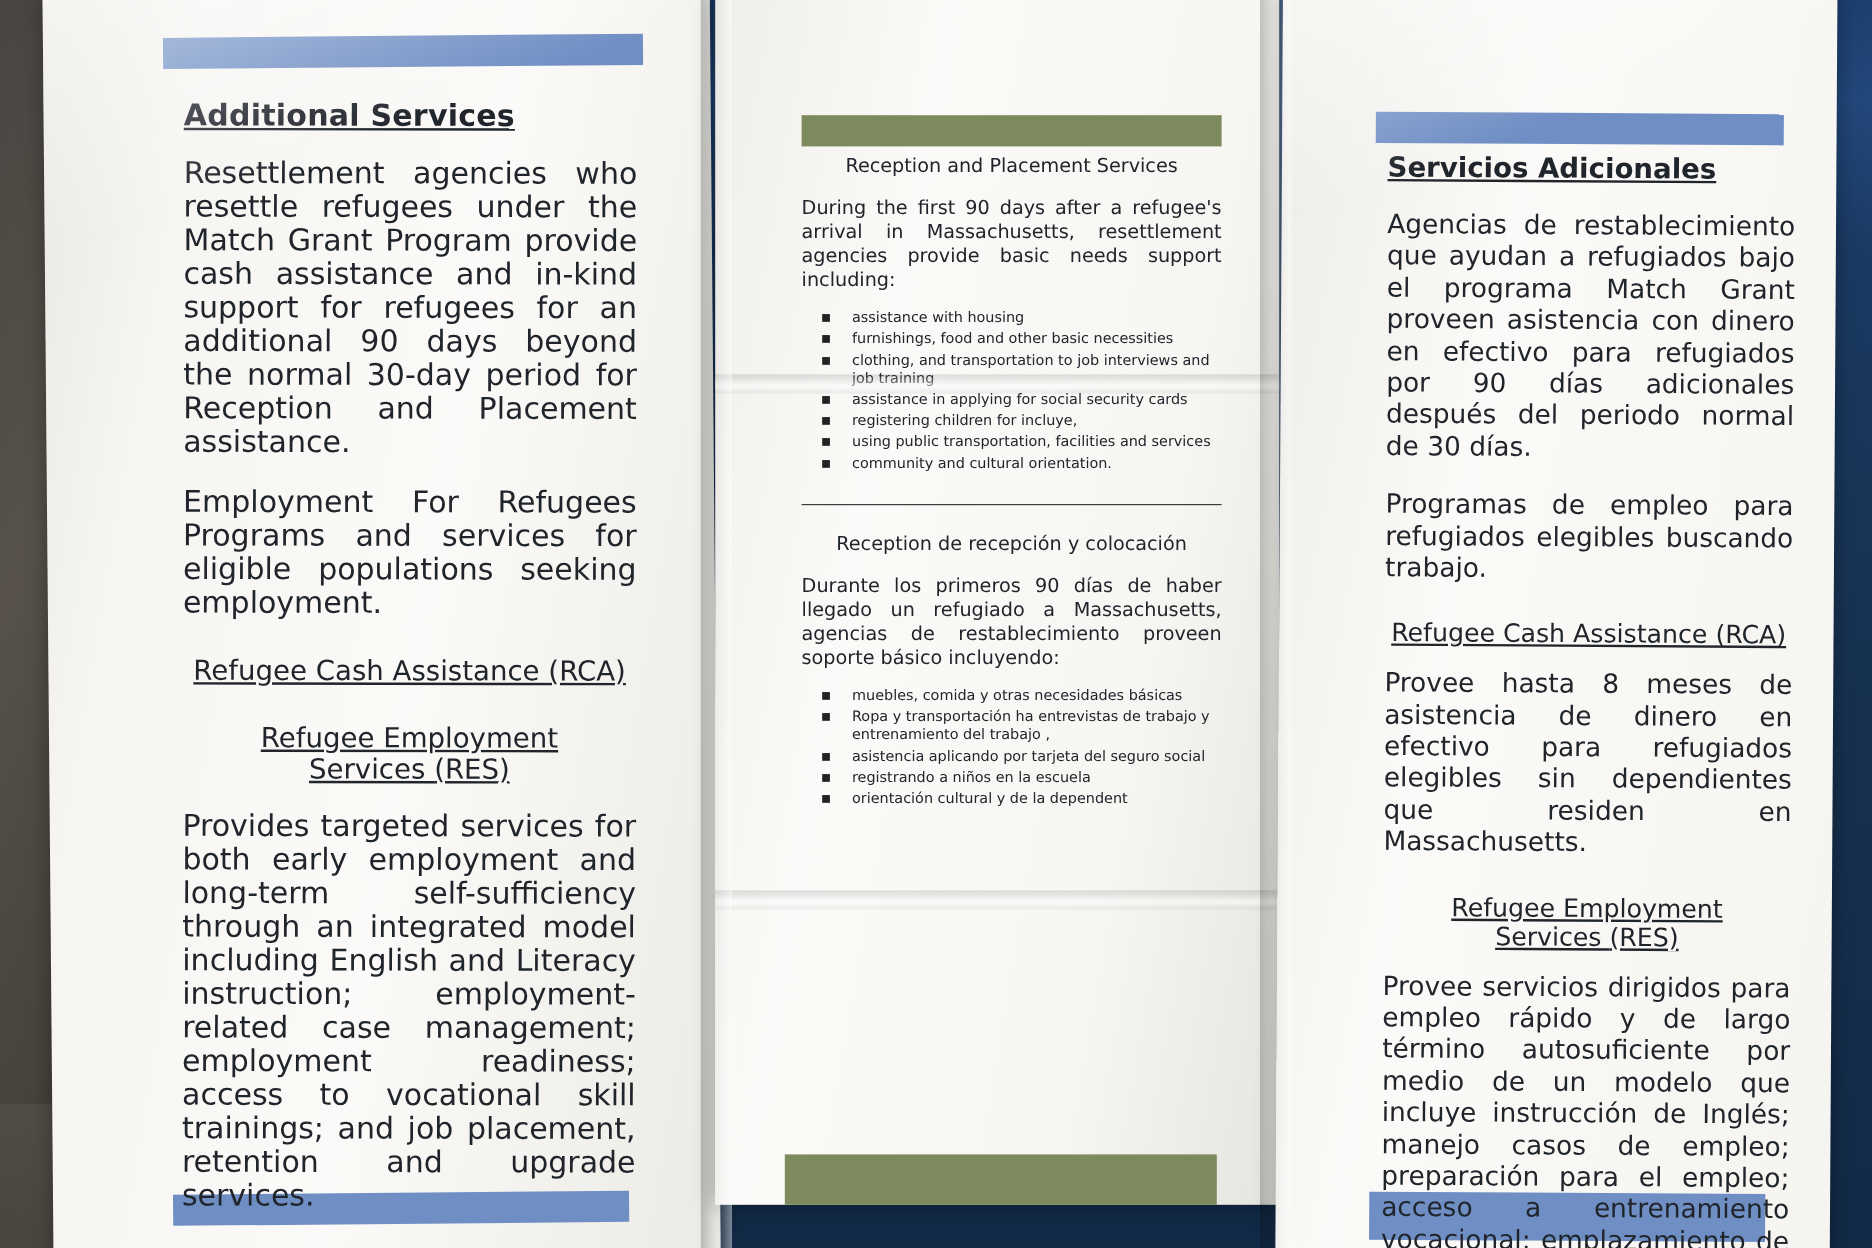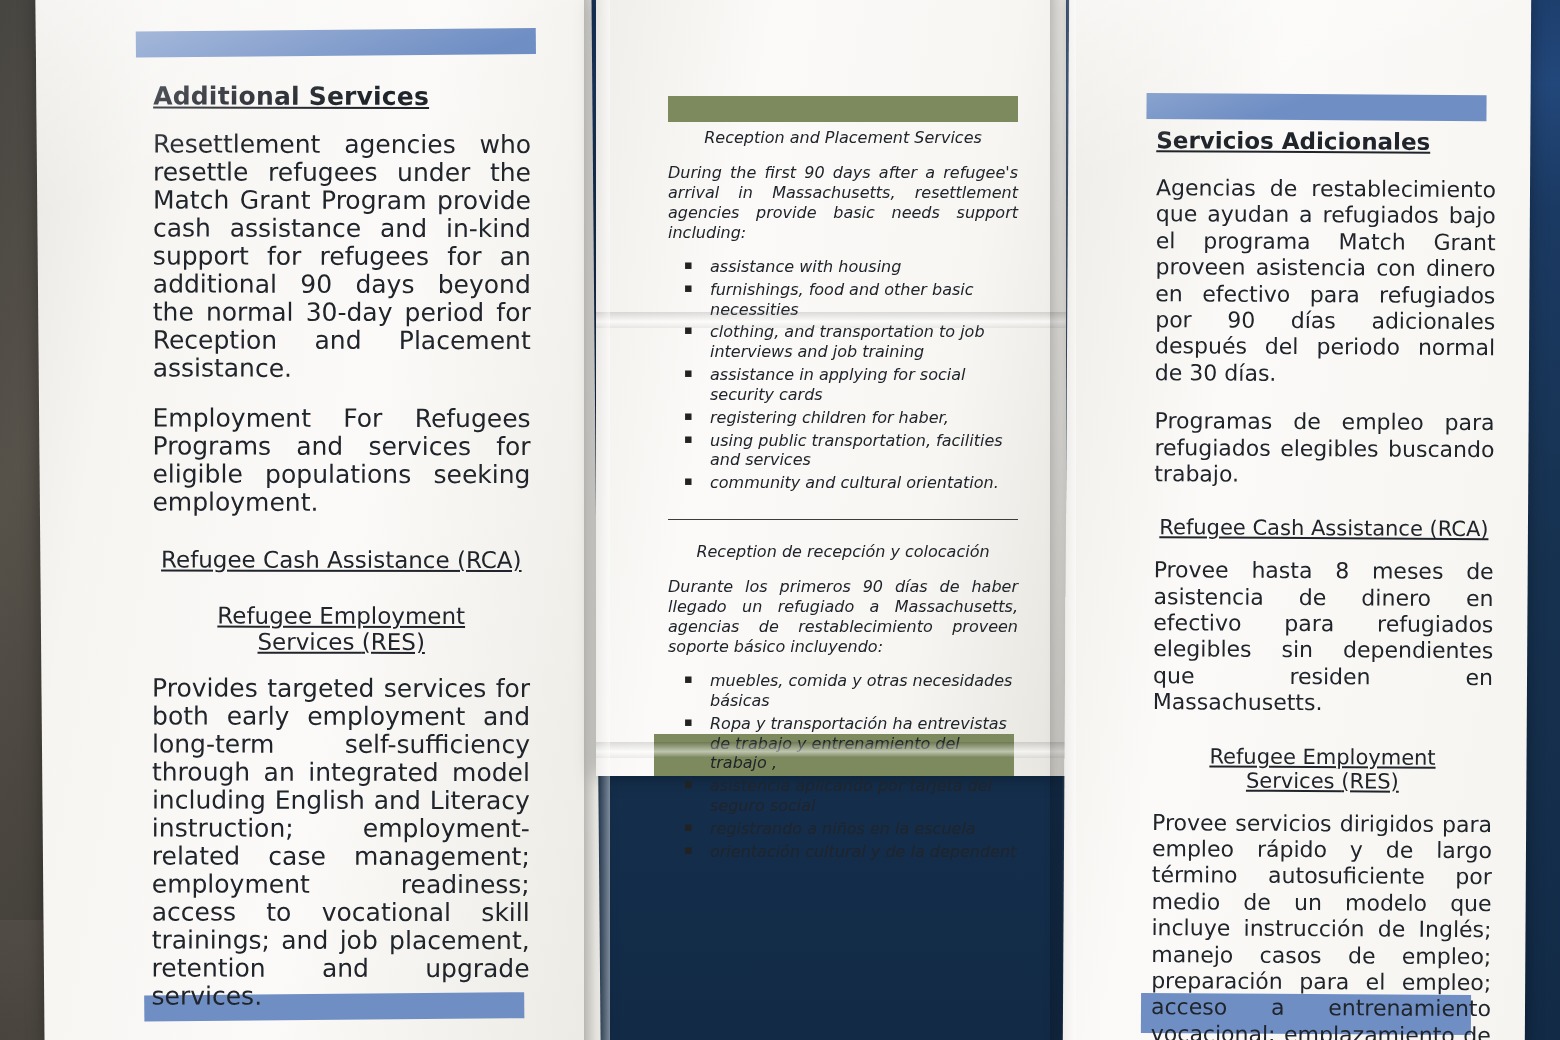--- a/index.html
+++ b/index.html
@@ -37,23 +37,22 @@
     box-shadow:0 0 18px rgba(0,0,0,.35);
   }
   
   #panel-left{
     left:12px;top:-8px;width:556px;height:1052px;
     transform:rotate(-0.5deg);
     background:linear-gradient(100deg,#e9e7e2 0%,#f6f5f2 18%,#fbfaf8 55%,#eceae4 100%);
   }
   
   #panel-middle{
-    left:568px;top:0px;width:470px;height:776px;
+    left:568px;top:0px;width:470px;height:1004px;
     background:linear-gradient(100deg,#f0eeea 0%,#fbfaf8 30%,#f7f6f3 70%,#e6e4de 100%);
-    font-style:italic;
   }
   
   #panel-right{
     left:1038px;top:-6px;width:462px;height:1050px;
     transform:rotate(0.35deg);
     background:linear-gradient(100deg,#eeece7 0%,#fbfaf8 35%,#f5f4f0 100%);
   }
   
   .fold{
     position:absolute;top:0;width:26px;height:1040px;
@@ -95,21 +94,21 @@
   .mid h4{
     font-size:16px;font-weight:normal;margin:0 0 16px 0;text-align:center;
   }
   .mid p{
     font-size:16px;line-height:1.25;margin:0 0 14px 0;text-align:justify;
   }
   .mid ul{
     list-style:none;margin:0;padding:0 0 0 16px;
   }
   .mid li{
-    font-size:16px;line-height:1.24;margin:0 0 3px 0;
+    font-size:12px;line-height:1.24;margin:0 0 3px 0;
     position:relative;padding-left:26px;
   }
   .mid li:before{
     content:"\25AA";position:absolute;left:0;top:0;font-size:13px;color:#222;
   }
   .mid hr{
     border:none;border-top:1px solid #3c3c3c;margin:26px 0 22px 0;
   }
   
   .rt p{
@@ -165,21 +164,21 @@
     <div class="bar bar-olive" style="left:58px;bottom:0px;width:360px;height:42px;"></div>
 
     <div class="content mid" style="left:72px;top:128px;width:350px;">
       <h4>Reception and Placement Services</h4>
       <p>During the first 90 days after a refugee's arrival in Massachusetts, resettlement agencies provide basic needs support including:</p>
       <ul>
         <li>assistance with housing</li>
         <li>furnishings, food and other basic necessities</li>
         <li>clothing, and transportation to job interviews and job training</li>
         <li>assistance in applying for social security cards</li>
-        <li>registering children for haber,</li>
+        <li>registering children for incluye,</li>
         <li>using public transportation, facilities and services</li>
         <li>community and cultural orientation.</li>
       </ul>
 
       <hr>
 
       <h4>Reception de recepción y colocación</h4>
       <p>Durante los primeros 90 días de haber llegado un refugiado a Massachusetts, agencias de restablecimiento proveen soporte básico incluyendo:</p>
       <ul>
         <li>muebles, comida y otras necesidades básicas</li>

